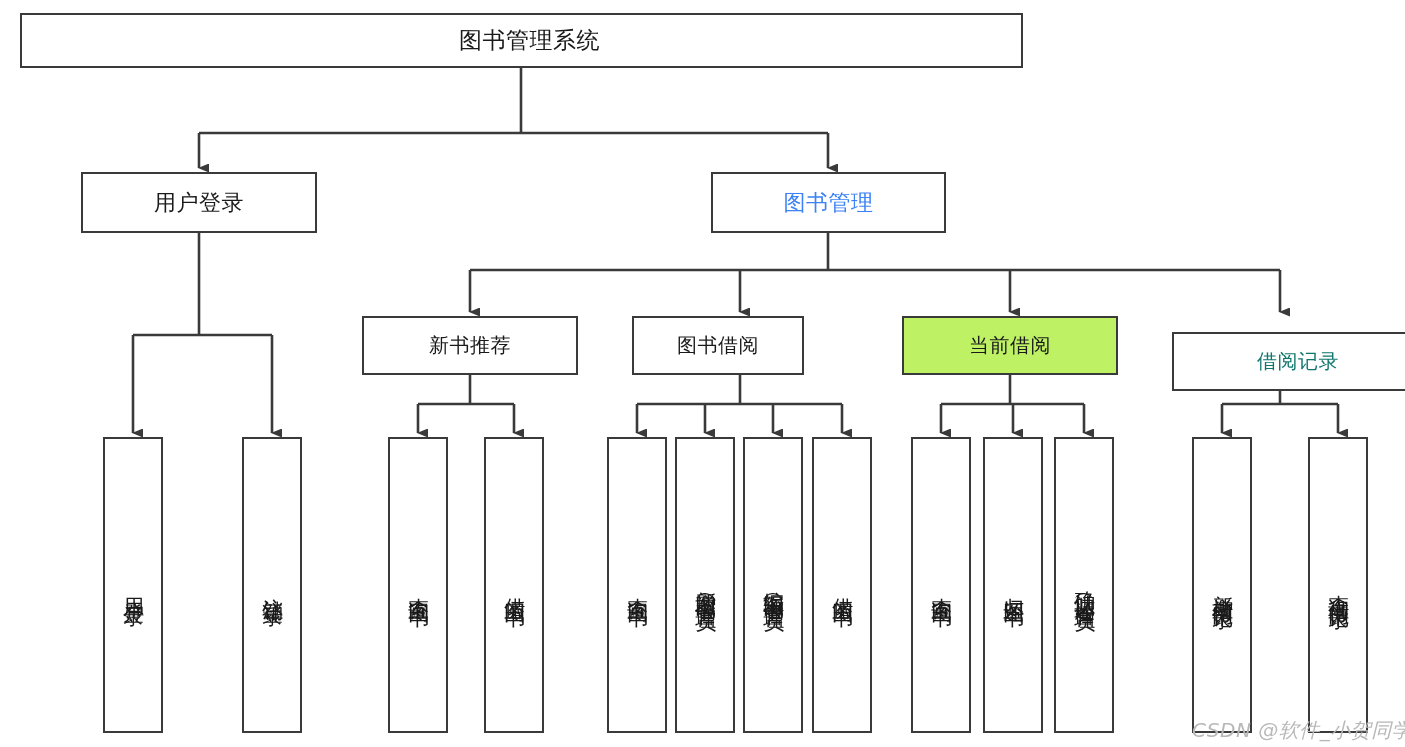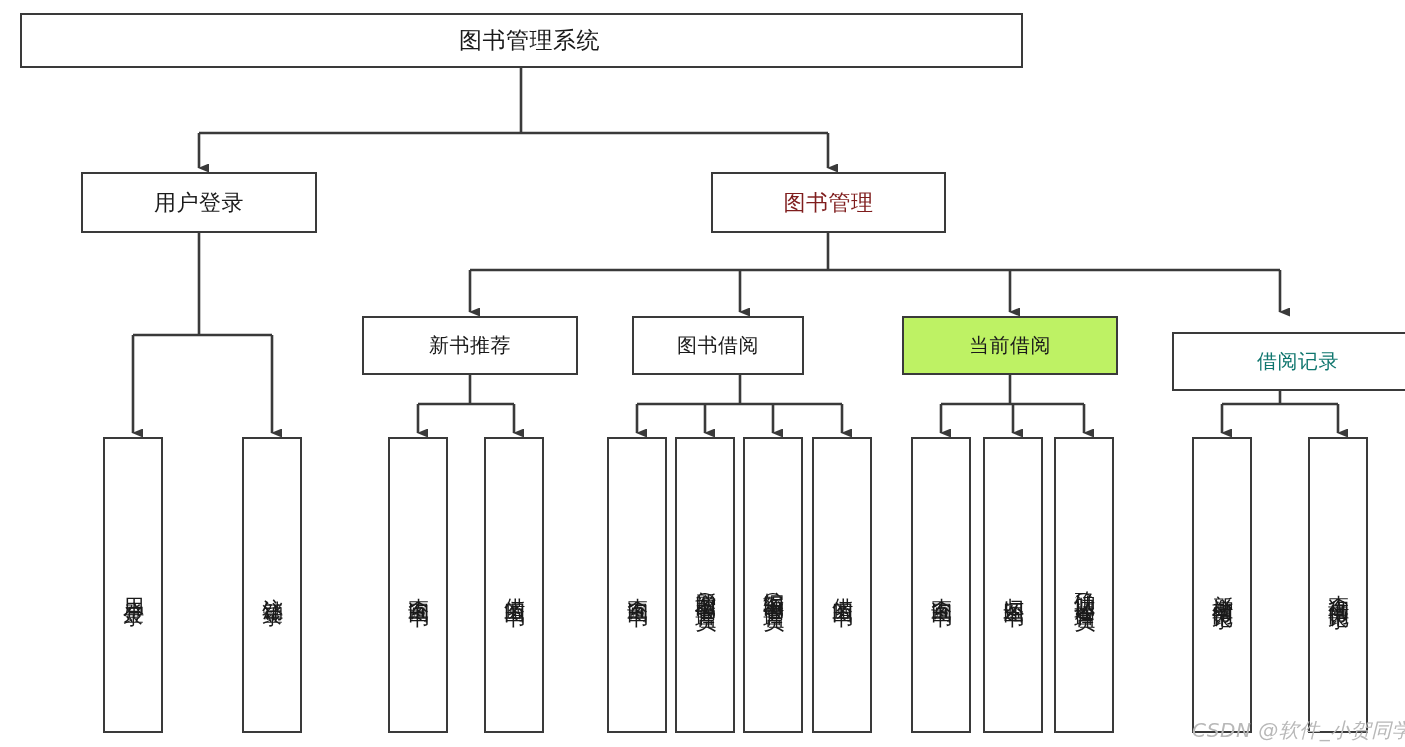--- a/index.html
+++ b/index.html
@@ -132,21 +132,21 @@
       </g>
   </svg>
 
   <div id="nodes-layer">
       <div class="node lvl-root horizontal" style="left: 20px; top: 13px; width: 1003px; height: 55px; border-color: rgb(58, 58, 58); background: rgb(255, 255, 255); color: rgb(26, 26, 26); padding-left: 16px;">
         <span class="node-label">图书管理系统</span>
       </div>
       <div class="node lvl-2 horizontal" style="left: 81px; top: 172px; width: 236px; height: 61px; border-color: rgb(58, 58, 58); background: rgb(255, 255, 255); color: rgb(26, 26, 26);">
         <span class="node-label">用户登录</span>
       </div>
-      <div class="node lvl-2 horizontal" style="left: 711px; top: 172px; width: 235px; height: 61px; border-color: rgb(58, 58, 58); background: rgb(255, 255, 255); color: #7f1d1d;">
+      <div class="node lvl-2 horizontal" style="left: 711px; top: 172px; width: 235px; height: 61px; border-color: rgb(58, 58, 58); background: rgb(255, 255, 255); color: #3b82f6;">
         <span class="node-label">图书管理</span>
       </div>
       <div class="node lvl-3 horizontal" style="left: 362px; top: 316px; width: 216px; height: 59px; border-color: rgb(58, 58, 58); background: rgb(255, 255, 255); color: rgb(26, 26, 26);">
         <span class="node-label">新书推荐</span>
       </div>
       <div class="node lvl-3 horizontal" style="left: 632px; top: 316px; width: 172px; height: 59px; border-color: rgb(58, 58, 58); background: rgb(255, 255, 255); color: rgb(26, 26, 26);">
         <span class="node-label">图书借阅</span>
       </div>
       <div class="node lvl-3 horizontal" style="left: 902px; top: 316px; width: 216px; height: 59px; border-color: rgb(58, 58, 58); background: #bef264; color: rgb(26, 26, 26);">
         <span class="node-label">当前借阅</span>

